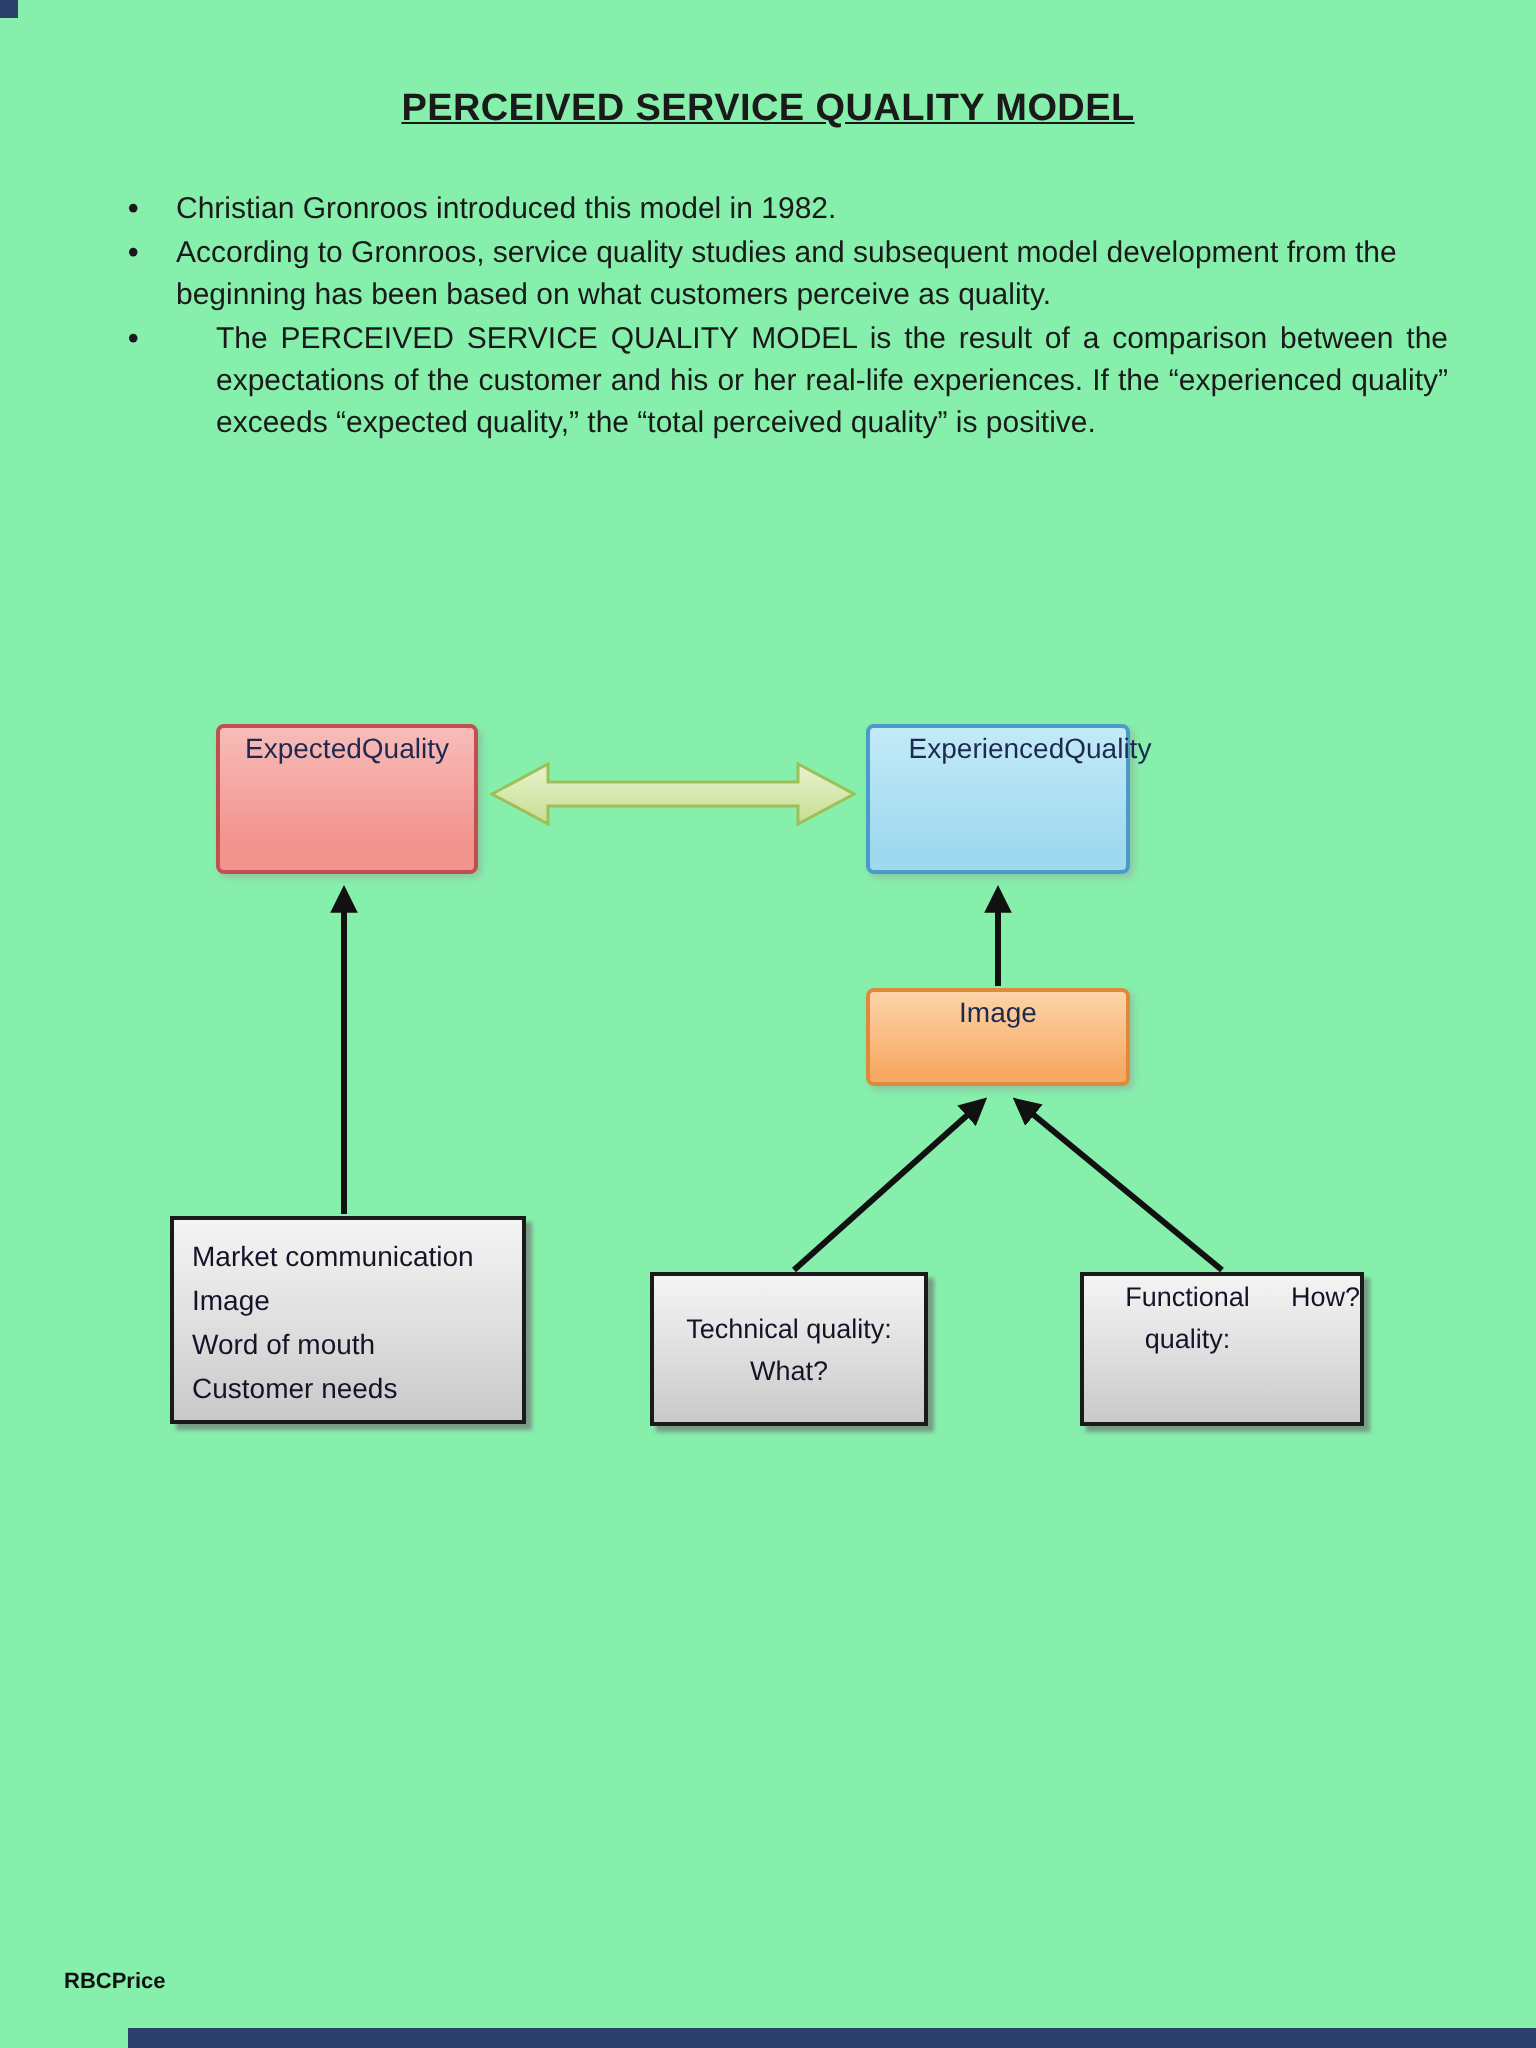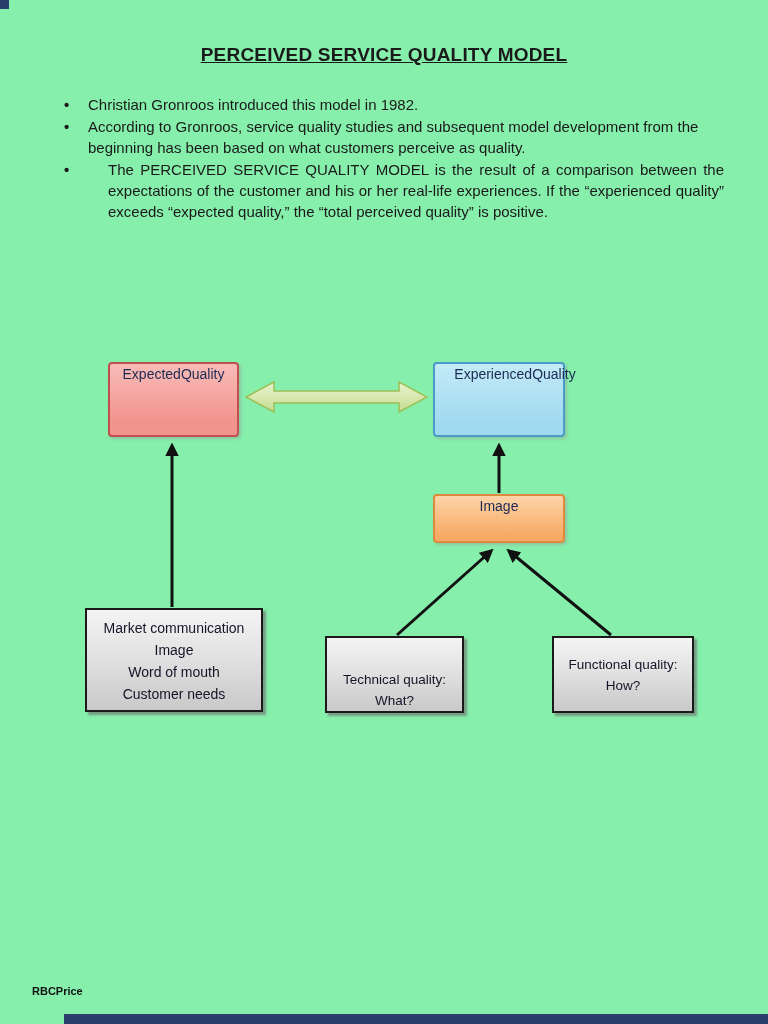--- a/index.html
+++ b/index.html
@@ -46,23 +46,23 @@
     border:2px solid var(--image-border,#dd8a3c); border-radius:4px;
     box-shadow:2px 2px 3px rgba(150,150,150,0.45);
   }
   .graybox {
     position:absolute;
     background:linear-gradient(180deg, var(--gray-fill-light,#f4f4f4) 0%, #e2e2e2 45%, var(--gray-fill,#c9c9c9) 100%);
     border:2px solid var(--gray-border,#1a1a1a);
     box-shadow:3px 3px 2px rgba(110,110,110,0.65);
     color:#141428; font-size:14px;
   }
-  .box-inputs { left:85px; top:608px; width:178px; height:104px; padding:7px 9px; line-height:22px; text-align:center; }
-  .box-technical { left:325px; top:636px; width:139px; height:77px; display:flex; flex-direction:column; justify-content:flex-end; text-align:center; line-height:21px; font-size:13.5px; }
-  .box-functional { left:552px; top:636px; width:142px; height:77px; display:flex; flex-direction:column; justify-content:center; text-align:center; line-height:21px; font-size:13.5px; }
+  .box-inputs { left:85px; top:608px; width:178px; height:104px; padding:7px 9px; line-height:22px; text-align:left; }
+  .box-technical { left:325px; top:636px; width:139px; height:77px; display:flex; flex-direction:column; justify-content:center; text-align:center; line-height:21px; font-size:13.5px; }
+  .box-functional { left:540px; top:636px; width:142px; height:77px; display:flex; flex-direction:row; justify-content:center; text-align:center; line-height:21px; font-size:13.5px; }
 
   .tpq-label {
     position:absolute; left:240px; top:348px; width:195px;
     text-align:center; font-size:16px; font-weight:bold;
     color:var(--label,#1c2a52);
   }
   .green-arrow { position:absolute; left:245px; top:379px; }
   .green-arrow polygon { stroke:var(--green-border,#9cbf58); stroke-width:1.5; }
   .gstop1 { stop-color:var(--green-fill-light,#e9f3cf); }
   .gstop2 { stop-color:var(--green-fill,#c6dd90); }

